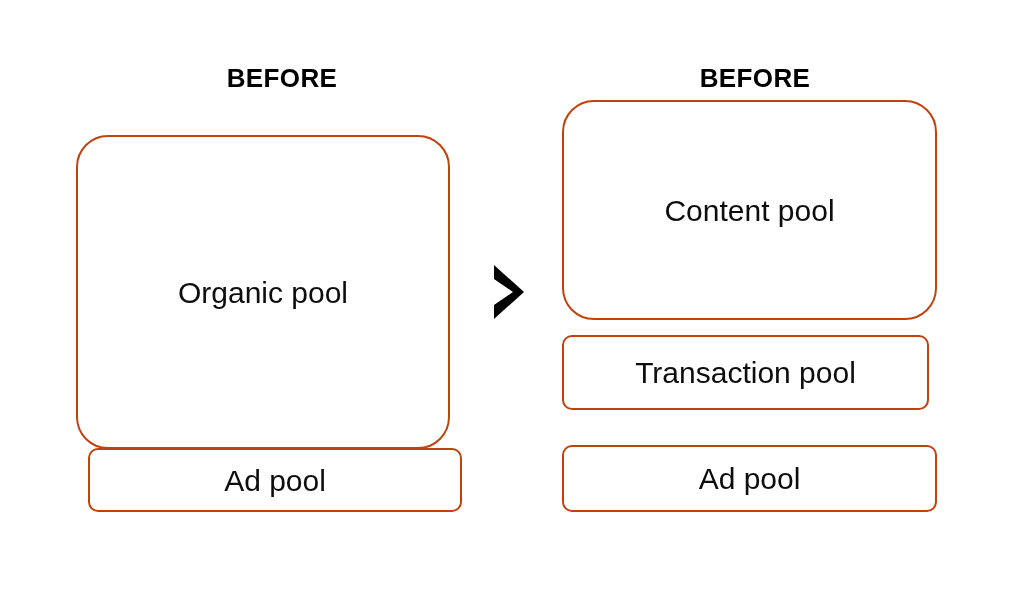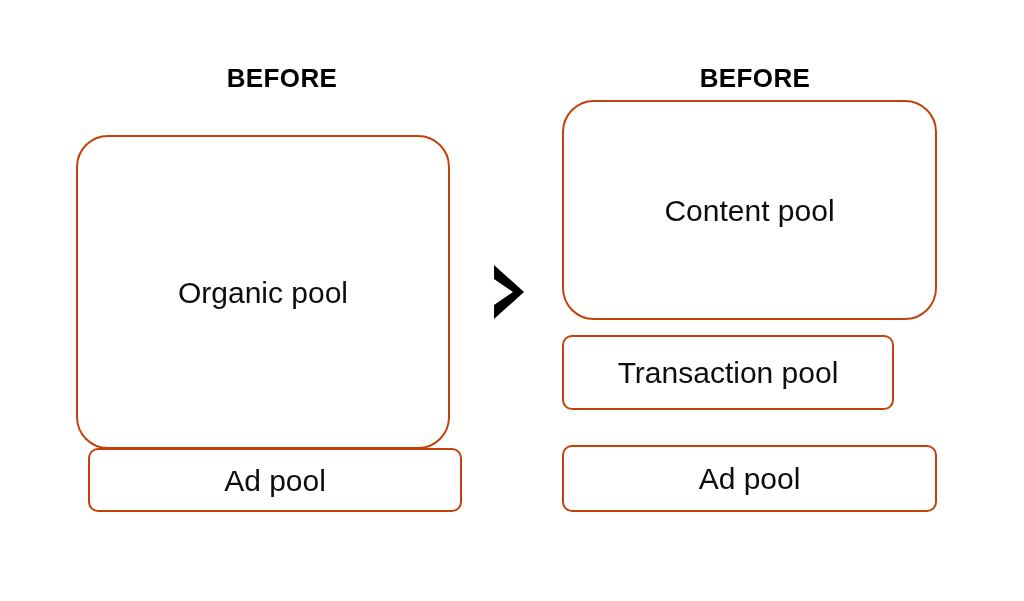--- a/index.html
+++ b/index.html
@@ -64,21 +64,21 @@
   }
   #box-ad-pool-before {
     left: 88px;  top: 448px; width: 374px; height: 64px;
   }
 
   
   #box-content-pool {
     left: 562px; top: 100px; width: 375px; height: 220px;
   }
   #box-transaction-pool {
-    left: 562px; top: 335px; width: 332px; height: 75px;
+    left: 562px; top: 335px; width: 367px; height: 75px;
   }
   #box-ad-pool-after {
     left: 562px; top: 445px; width: 375px; height: 67px;
   }
 
   
   #chevron-arrow {
     position: absolute;
     left: 491px;
     top: 263px;

